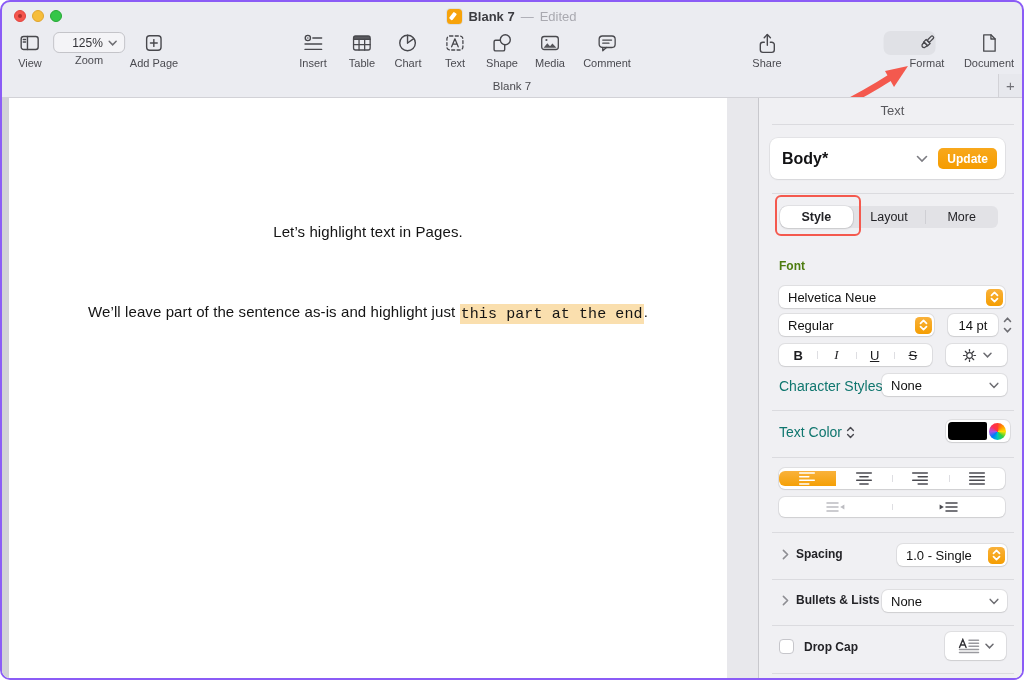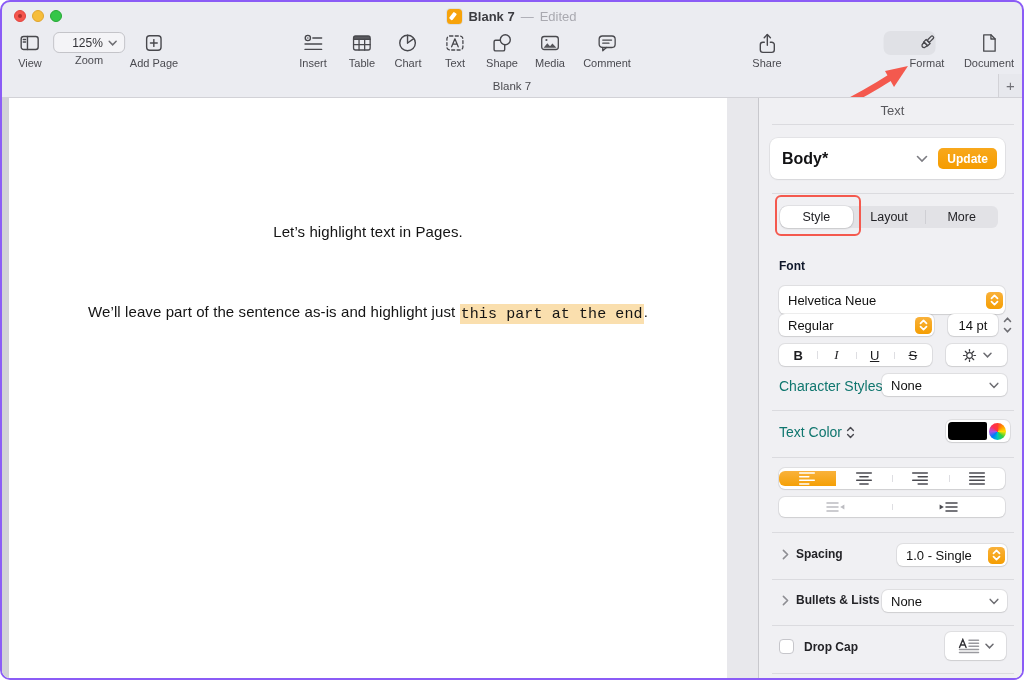--- a/index.html
+++ b/index.html
@@ -54,24 +54,24 @@
   .hr { position:absolute; left:13px; right:12px; height:1px; background:#dbdbdf; }
   .card { left:11px; top:40px; width:235px; height:41px; background:#fff; border-radius:8px;
     box-shadow:0 0 0 1px rgba(0,0,0,.05), 0 1px 2px rgba(0,0,0,.06); display:flex; align-items:center; }
   .stylename { font-size:16px; font-weight:600; color:#121214; margin-left:12px; flex:0 0 auto; }
   .card .chev { margin-left:auto; margin-right:10px; }
   .updatebtn { margin-right:8px; height:21px; padding:0 9px; border:none; border-radius:5px;
     background:linear-gradient(#f8a81c, #f59c00); color:#fff; font-size:12px; font-weight:700; font-family:inherit; }
   .seg3 { left:21px; top:108px; width:218px; height:22px; background:#e2e2e6; border-radius:6px; display:flex; }
   .seg3 .seg { flex:1; display:flex; align-items:center; justify-content:center; font-size:12.5px; color:#222226; position:relative; }
   .seg3 .seg + .seg::before { content:""; position:absolute; left:0; top:4px; bottom:4px; width:1px; background:#cfcfd4; }
-  .seg3 .seg.sel { background:#fff; border-radius:8px; box-shadow:0 0 0 1px rgba(0,0,0,.06), 0 1px 2px rgba(0,0,0,.12); }
+  .seg3 .seg.sel { background:#fff; border-radius:8px; box-shadow:0 0 0 1px rgba(0,0,0,.06), 0 1px 2px rgba(0,0,0,.12);font-weight:bold; }
   .seg3 .seg.sel::before, .seg3 .seg.sel + .seg::before { display:none; }
   .redbox { left:16px; top:97px; width:86px; height:41px; border:2.5px solid #f4594e; border-radius:6px; z-index:5; pointer-events:none; }
-  .slabel { font-size:12px; font-weight:700; color:#0f172a; }
+  .slabel { font-size:12px; font-weight:700; color:#4d7c0f; }
   .pill { background:#fff; border-radius:6px; box-shadow:0 0 0 1px rgba(0,0,0,.07), 0 1px 1.5px rgba(0,0,0,.08);
     display:flex; align-items:center; font-size:13px; color:#111; }
   .pill .ptext { margin-left:9px; white-space:nowrap; overflow:hidden; }
   .ostep { margin-left:auto; margin-right:2.5px; width:17px; height:17px; border-radius:4.5px;
     background:linear-gradient(#f9b13a,#f59e02); display:flex; align-items:center; justify-content:center; flex:0 0 auto; }
   .chev-plain { margin-left:auto; margin-right:8px; flex:0 0 auto; }
   .bius { left:20px; top:246px; width:153px; height:22px; }
   .bius .bseg { flex:1; display:flex; align-items:center; justify-content:center; position:relative; font-size:13px; color:#1c1c1f; }
   .bius .bseg + .bseg::before { content:""; position:absolute; left:0; top:4px; bottom:4px; width:1px; background:#dedee2; }
   .b { font-weight:700; }
@@ -298,21 +298,21 @@
 
       <div class="sb-abs redbox"></div>
       <div class="sb-abs seg3">
         <div class="seg sel">Style</div>
         <div class="seg">Layout</div>
         <div class="seg">More</div>
       </div>
 
       <div class="sb-abs slabel" style="left:20px; top:161px">Font</div>
 
-      <div class="sb-abs pill" style="left:20px; top:188px; width:226px; height:28px">
+      <div class="sb-abs pill" style="left:20px; top:188px; width:226px; height:22px">
         <span class="ptext">Helvetica Neue</span>
         <span class="ostep">
           <svg width="11" height="12" viewBox="0 0 11 12" fill="none" stroke="#fff" stroke-width="1.7" stroke-linecap="round" stroke-linejoin="round">
               <polyline points="2.5,4.4 5.5,1.4 8.5,4.4"></polyline>
               <polyline points="2.5,7.6 5.5,10.6 8.5,7.6"></polyline>
             </svg>
         </span>
       </div>
 
       <div class="sb-abs pill" style="left:20px; top:216px; width:155px; height:22px">

